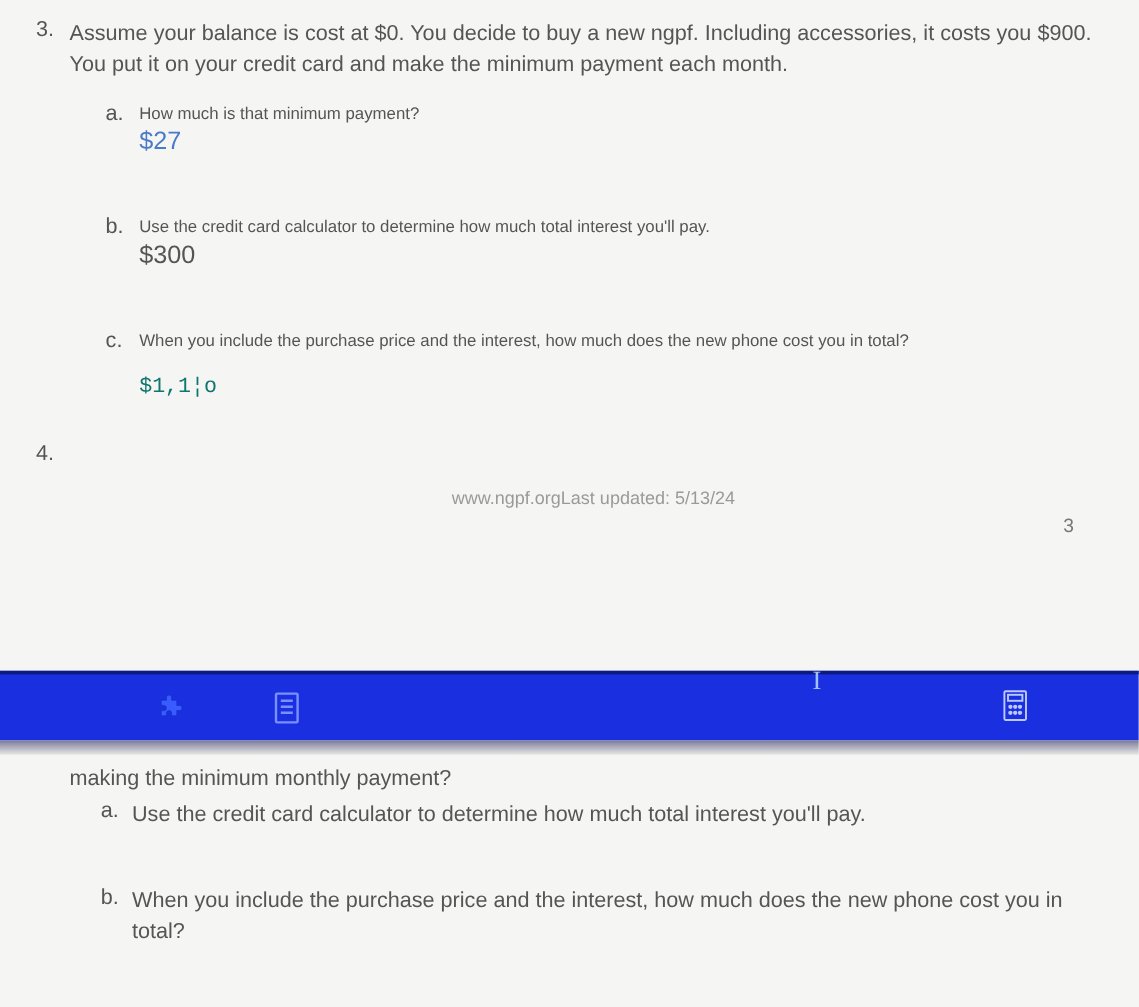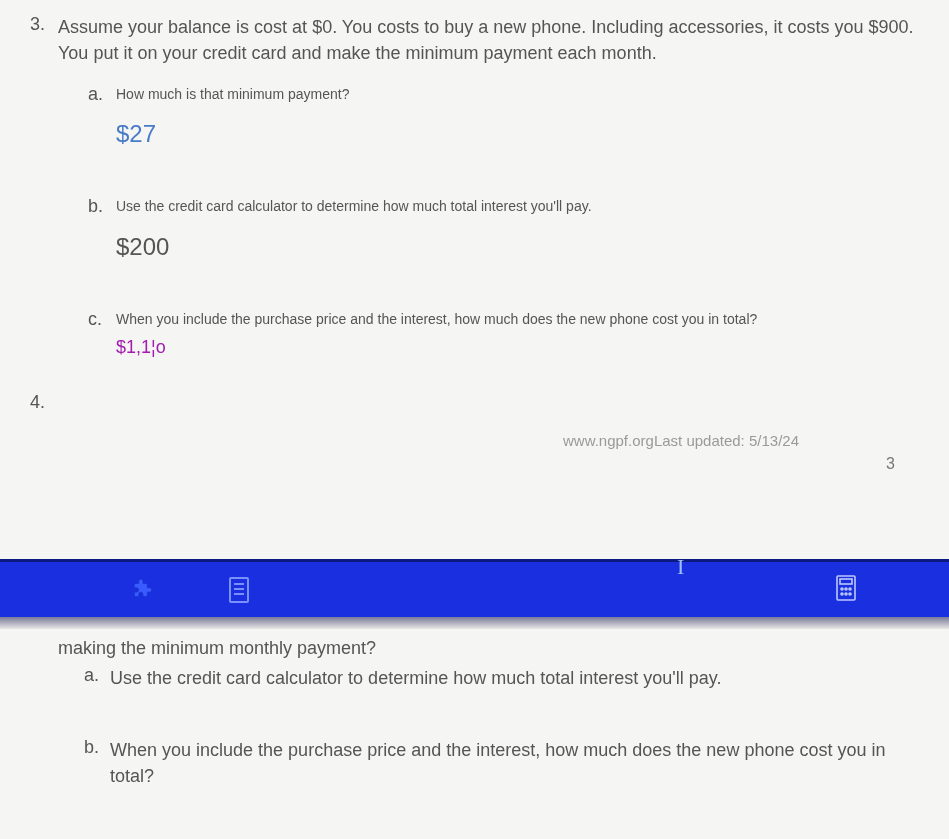--- a/index.html
+++ b/index.html
@@ -44,29 +44,29 @@
   }
   .sub-body {
     flex: 1;
   }
   .sub-q {
     font-size: 14px;
     line-height: 1.45;
     color: #555;
   }
   .sub-a {
-    font-size: 24px;
-    margin-top: 16px;
+    font-size: 21px;
+    margin-top: 2px;
   }
   .answer-blue { color: #4a7bc8; }
   .answer-black { color: #555; }
-  .answer-spaced { margin-top: 8px; color: #a21caf; font-size:18px;}
+  .answer-spaced { margin-top: 20px; color: #0f766e; font-size:18px;font-family:Liberation Mono, monospace;}
   .footer-row {
     display: flex;
-    justify-content: flex-end;
+    justify-content: center;
     font-size: 15px;
     color: #9a9a9a;
     margin: 19px 120px 0 160px;
   }
   .page-num {
     text-align: right;
     font-size: 16px;
     color: #777;
     padding-right: 24px;
     margin-top: 6px;
@@ -141,38 +141,38 @@
   }
   .bold { font-weight: normal; }
 </style>
 </head>
 <body>
 
 <div class="page">
   <div class="q-item">
     <div class="q-num">3.</div>
     <div class="q-text">
-      <span>Assume your balance is cost at </span><span>$0</span><span>. You costs to buy a new phone. Including accessories, it costs you </span><span>$900</span><span>. You put it on your credit card and make the minimum payment each month.</span>
+      <span>Assume your balance is cost at </span><span>$0</span><span>. You decide to buy a new ngpf. Including accessories, it costs you </span><span>$900</span><span>. You put it on your credit card and make the minimum payment each month.</span>
     </div>
   </div>
 
   <div class="sub-list">
     <div class="sub-item">
       <div class="sub-letter">a.</div>
       <div class="sub-body">
         <div class="sub-q">How much is that minimum payment?</div>
         <div class="sub-a answer-blue">$27</div>
       </div>
     </div>
 
     <div class="sub-item">
       <div class="sub-letter">b.</div>
       <div class="sub-body">
         <div class="sub-q">Use the credit card calculator to determine how much total interest you'll pay.</div>
-        <div class="sub-a answer-black">$200</div>
+        <div class="sub-a answer-black">$300</div>
       </div>
     </div>
 
     <div class="sub-item" style="margin-bottom:34px;">
       <div class="sub-letter">c.</div>
       <div class="sub-body">
         <div class="sub-q">
           <span>When you include the purchase price </span><span class="bold">and</span><span> the interest, how much does the new phone cost you in total?</span>
         </div>
         <div class="answer-spaced">$1,1¦o</div>

